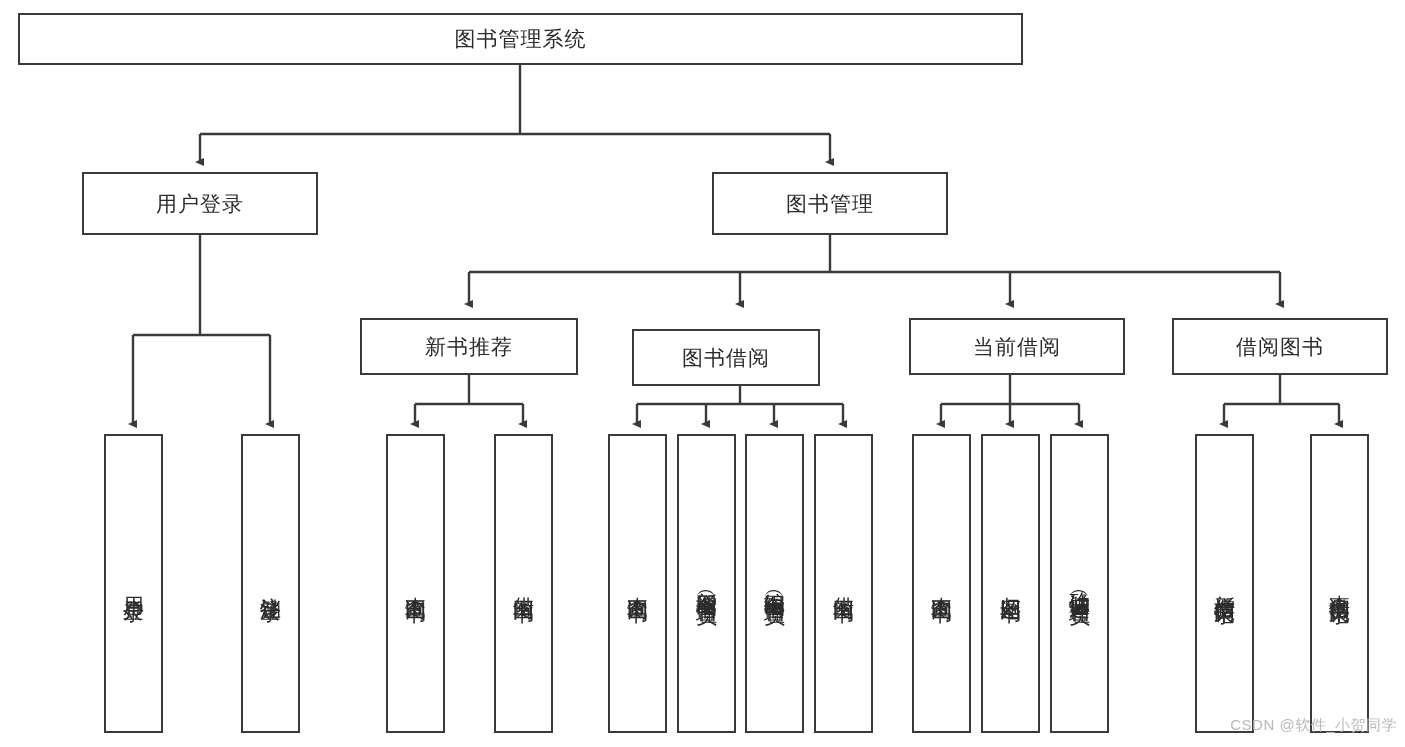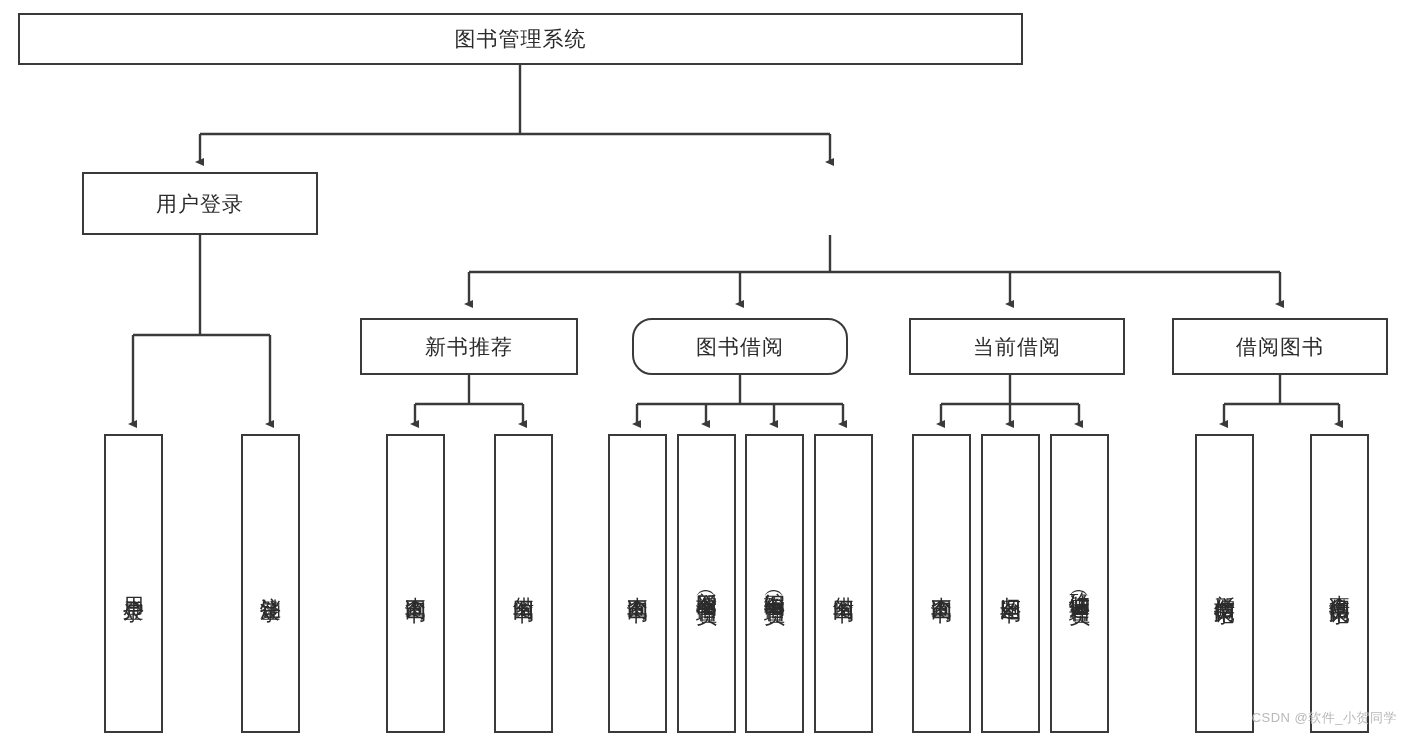--- a/index.html
+++ b/index.html
@@ -47,22 +47,22 @@
   .node-v .vtext {
     writing-mode: vertical-rl;
     text-orientation: upright;
     line-height: 1.05;
     text-align: center;
     white-space: nowrap;
   }
   .watermark {
     position: absolute;
     right: 8px;
-    bottom: 20px;
-    font-size: 13px;
+    bottom: 12px;
+    font-size: 15px;
     color: #b9b9b9;
     white-space: nowrap;
     letter-spacing: 0.5px;
   }
 </style>
 </head>
 <body>
 
 <div id="canvas">
 
@@ -120,26 +120,29 @@
   </svg>
 
   <div class="node node-h" style="left:18px; top:13px; width:1005px; height:52px;">
     <span>图书管理系统</span>
   </div>
 
   <div class="node node-h" style="left:82px; top:172px; width:236px; height:63px;">
     <span>用户登录</span>
   </div>
 
+  <div class="node node-h" style="left:712px; top:172px; width:236px; height:63px;">
+    <span>图书管理</span>
+  </div>
 
   <div class="node node-h" style="left:360px; top:318px; width:218px; height:57px;">
     <span>新书推荐</span>
   </div>
 
-  <div class="node node-h" style="left:632px; top:318px; width:216px; height:57px;border-radius:20px;">
+  <div class="node node-h" style="left:632px; top:329px; width:188px; height:57px;">
     <span>图书借阅</span>
   </div>
 
   <div class="node node-h" style="left:902px; top:318px; width:216px; height:57px;margin-left:7px;">
     <span>当前借阅</span>
   </div>
 
   <div class="node node-h" style="left:1172px; top:318px; width:216px; height:57px;">
     <span>借阅图书</span>
   </div>

